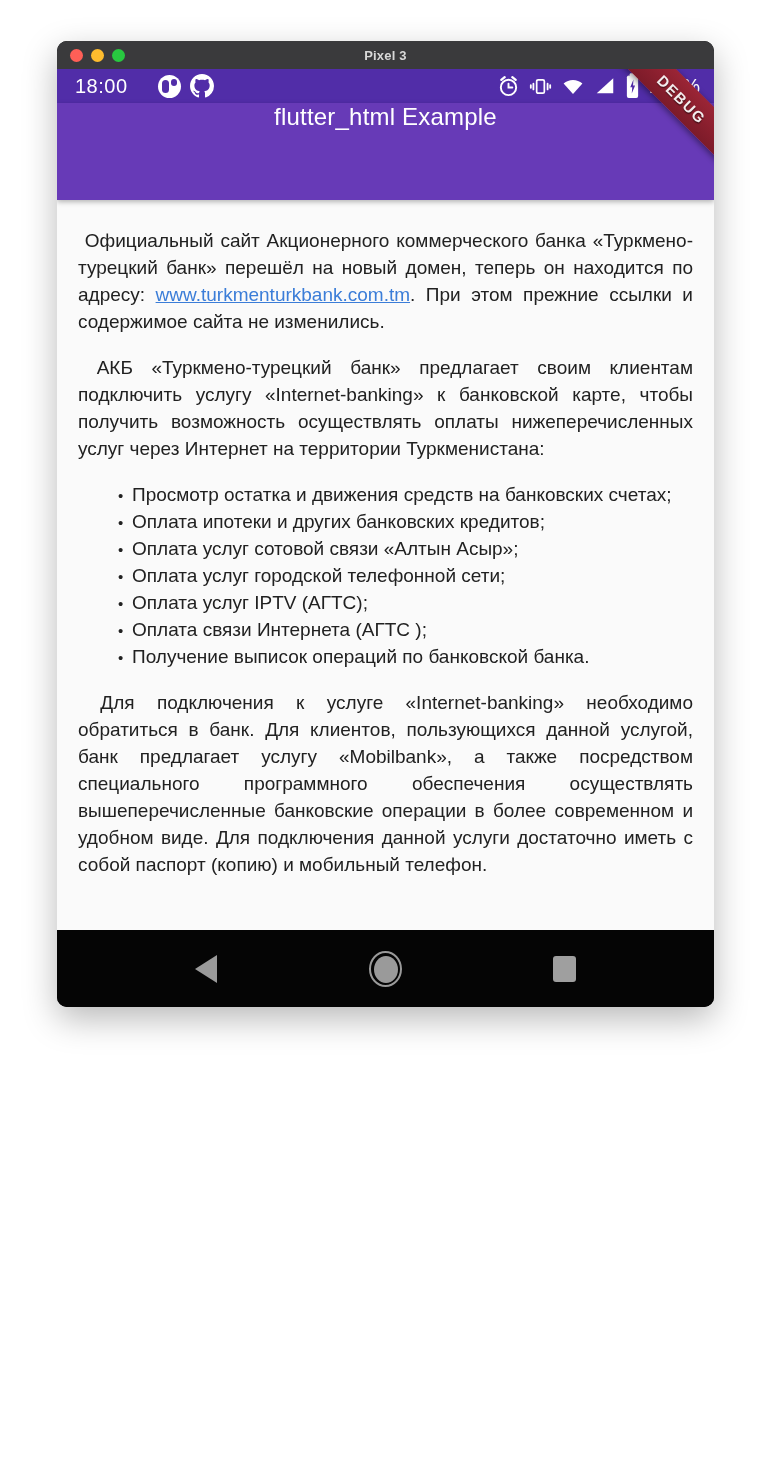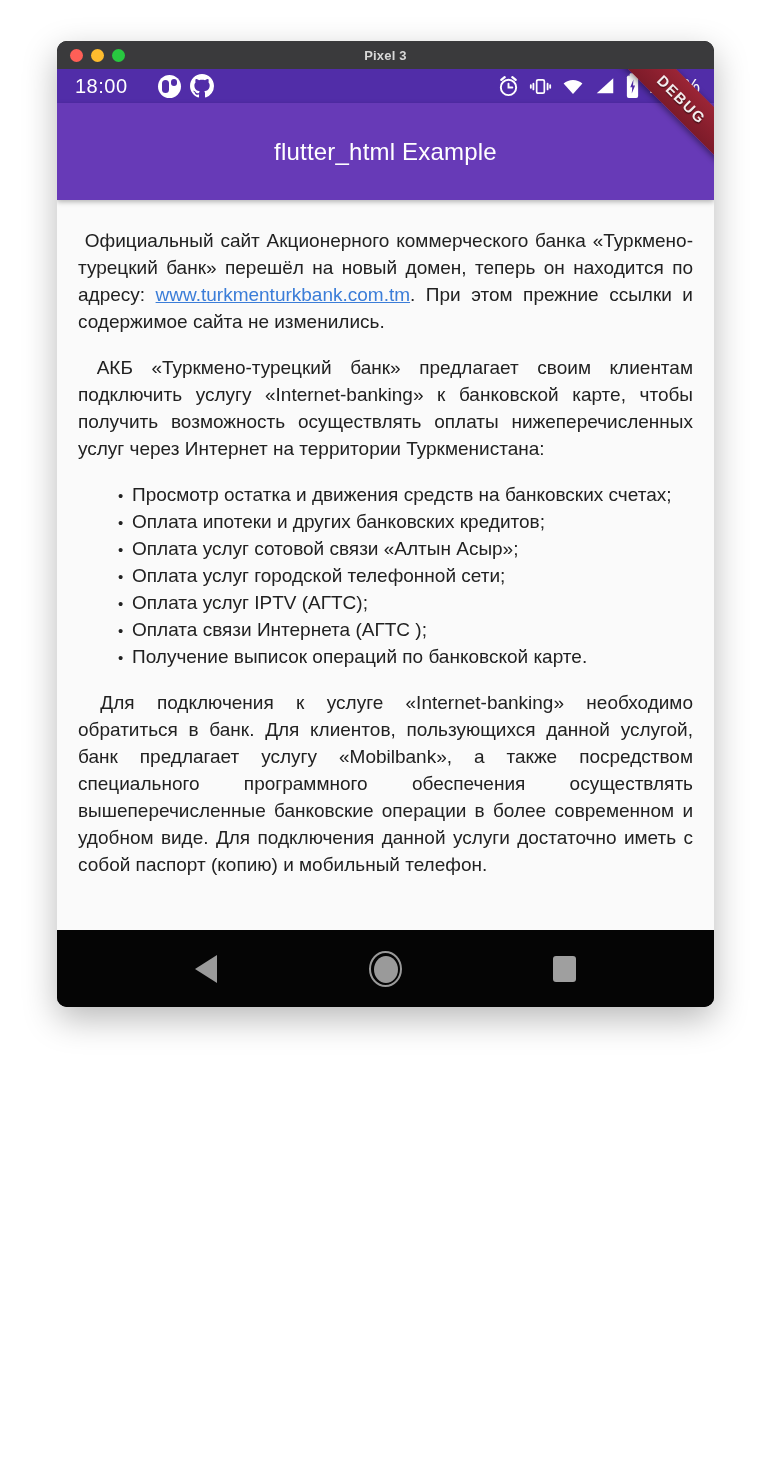--- a/index.html
+++ b/index.html
@@ -36,21 +36,21 @@
   .sb-time { font-size:20px; letter-spacing:.5px; margin-right:21px; }
   .sb-pct { font-size:20px; }
   .disc { position:relative; width:23px; height:23px; border-radius:50%; background:#fff; }
   .disc .bar1 { position:absolute; left:4px; top:5px; width:7px; height:13px; border-radius:4px; background:#512DA8; }
   .disc .bar2 { position:absolute; left:13px; top:4px; width:6px; height:7px; border-radius:3px; background:#512DA8; }
   .sb-icon { display:block; }
 
   
   .appbar {
     height:97px; flex:0 0 97px; background:#673AB7;
-    display:flex; align-items:center; justify-content:center;
+    display:flex; justify-content:center;
     box-shadow:0 2px 5px rgba(0,0,0,0.28); z-index:2;
   }
   .appbar-title { color:#fff; font-size:24px; font-weight:500; letter-spacing:.2px; }
 
   
   .debug-ribbon {
     position:absolute; left:515px; top:13px; width:220px; height:34px;
     transform:rotate(45deg); z-index:5;
     background:linear-gradient(180deg,#9b2536 0%, #8a1f2e 55%, #7c1b29 100%);
     box-shadow:0 2px 6px rgba(0,0,0,0.45);
@@ -152,21 +152,21 @@
 
         <p>&nbsp;АКБ «Туркмено-турецкий банк» предлагает своим клиентам подключить услугу «Internet-banking» к банковской карте, чтобы получить возможность осуществлять оплаты нижеперечисленных услуг через Интернет на территории Туркменистана:</p>
 
         <ul>
           <li>Просмотр остатка и движения средств на банковских счетах;</li>
           <li>Оплата ипотеки и других банковских кредитов;</li>
           <li>Оплата услуг сотовой связи «Алтын Асыр»;</li>
           <li>Оплата услуг городской телефонной сети;</li>
           <li>Оплата услуг IPTV (АГТС);</li>
           <li>Оплата связи Интернета (АГТС );</li>
-          <li>Получение выписок операций по банковской карте.</li>
+          <li>Получение выписок операций по банковской банка.</li>
         </ul>
 
         <p>&nbsp;Для подключения к услуге «Internet-banking» необходимо обратиться в банк. Для клиентов, пользующихся данной услугой, банк предлагает услугу «Mobilbank», а также посредством специального программного обеспечения осуществлять вышеперечисленные банковские операции в более современном и удобном виде. Для подключения данной услуги достаточно иметь с собой паспорт (копию) и мобильный телефон.</p>
       </div>
 
       <div class="navbar">
         <div class="nav-btn">
           <div class="back-tri"></div>
         </div>
         <div class="nav-btn">

